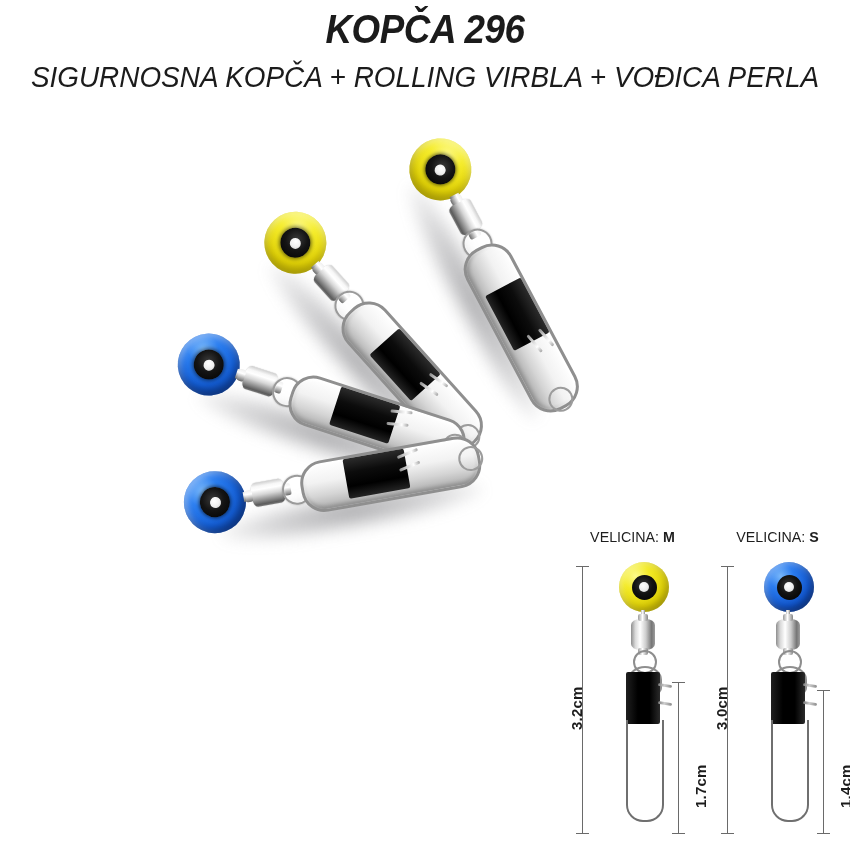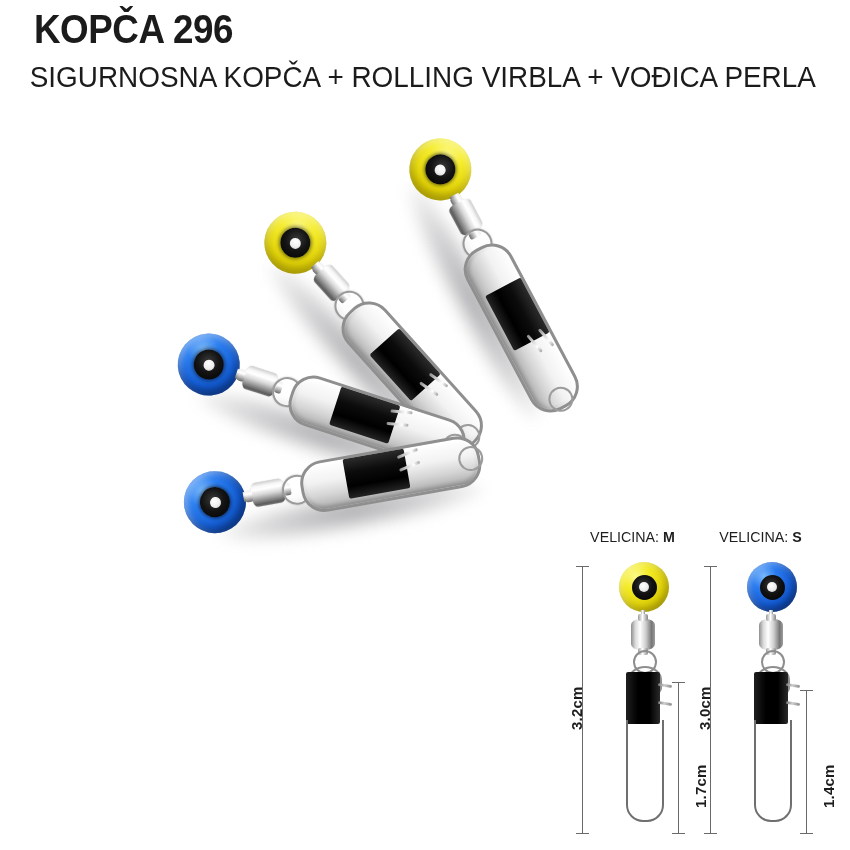--- a/index.html
+++ b/index.html
@@ -15,20 +15,22 @@
     font-family: "Liberation Sans", sans-serif;
     color: #1a1a1a;
     position: relative;
   }
 
   
   .header {
     position: absolute;
     left: 0; top: 0;
     width: 850px;
+    text-align: center;
+    font-style: italic;
   }
   .title {
     margin: 0;
     padding-top: 8px;
     font-size: 40px;
     font-weight: 700;
     letter-spacing: -0.5px;
     transform: scaleX(0.92);
     line-height: 1.05;
     color: #1b1b1b;
@@ -217,21 +219,21 @@
     height: 330px;
   }
   .size-block {
     position: absolute;
     top: 0;
     width: 145px;
     height: 330px;
     text-decoration: underline;
   }
   .size-block.m { left: 0; }
-  .size-block.s { left: 128px; }
+  .size-block.s { left: 145px; }
 
   .size-label {
     position: absolute;
     top: 8px;
     left: 0;
     width: 145px;
     text-align: center;
     font-size: 15px;
     font-weight: 400;
     color: #1e1e1e;

